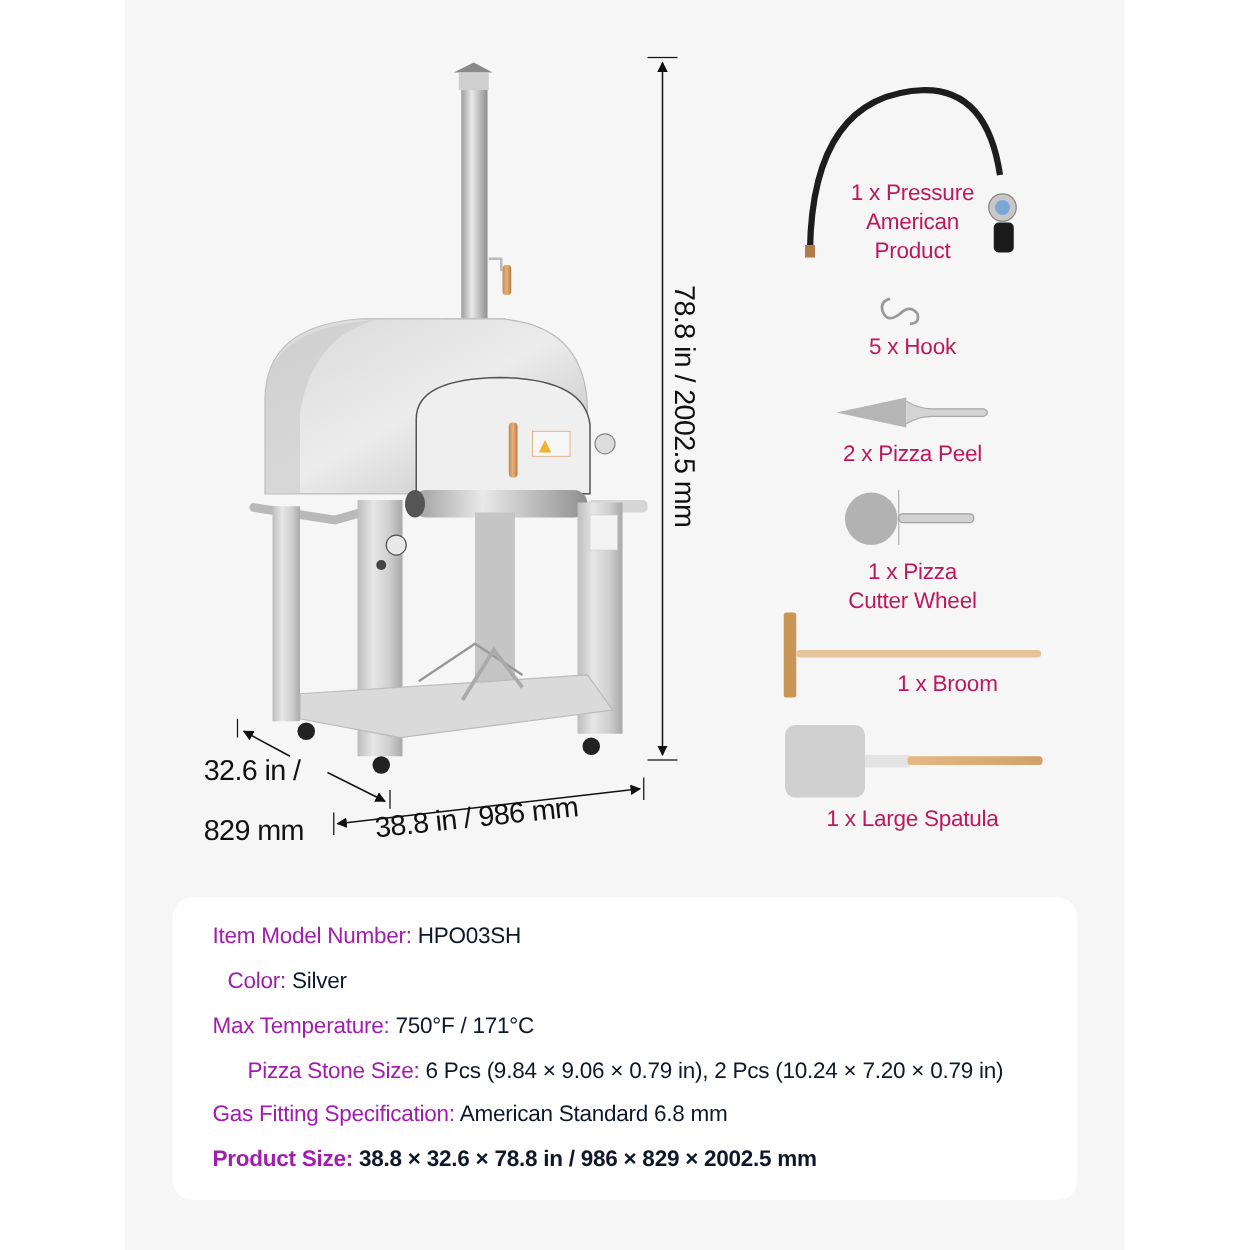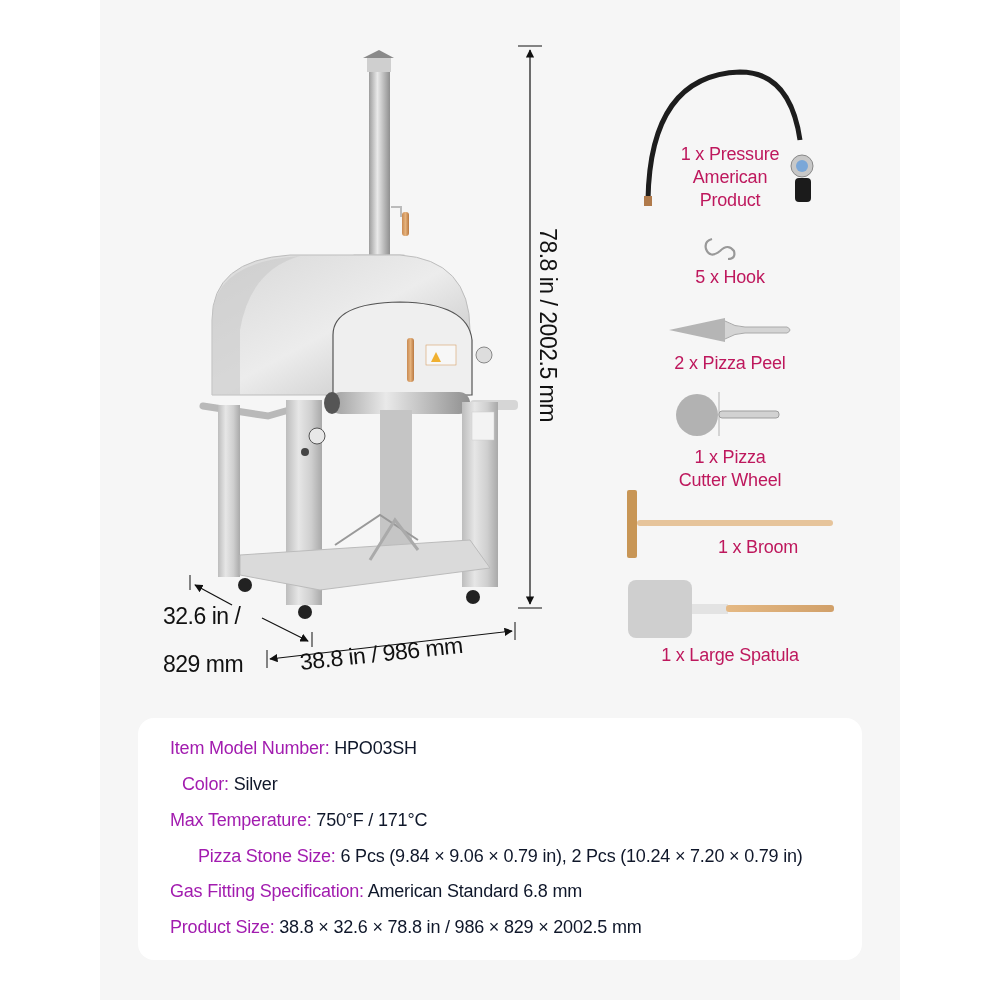--- a/index.html
+++ b/index.html
@@ -191,16 +191,16 @@
   </div>
   <div class="spec" style="left:32px;top:92px;">
     <span class="k">Max Temperature: </span><span class="v">750°F / 171°C</span>
   </div>
   <div class="spec" style="left:32px;top:128px;margin-left:28px;">
     <span class="k">Pizza Stone Size: </span><span class="v">6 Pcs (9.84 × 9.06 × 0.79 in), 2 Pcs (10.24 × 7.20 × 0.79 in)</span>
   </div>
   <div class="spec" style="left:32px;top:163px;text-align:center;">
     <span class="k">Gas Fitting Specification: </span><span class="v">American Standard 6.8 mm</span>
   </div>
-  <div class="spec" style="left:32px;top:199px;">
+  <div class="spec" style="left:32px;top:199px;font-weight:bold;">
     <span class="k">Product Size: </span><span class="v">38.8 × 32.6 × 78.8 in / 986 × 829 × 2002.5 mm</span>
   </div>
 </div>
 
 </body></html>

